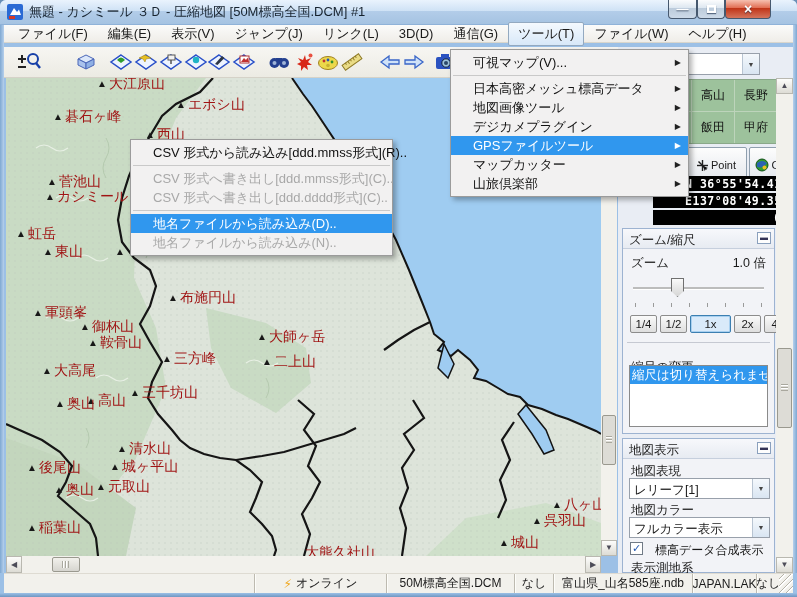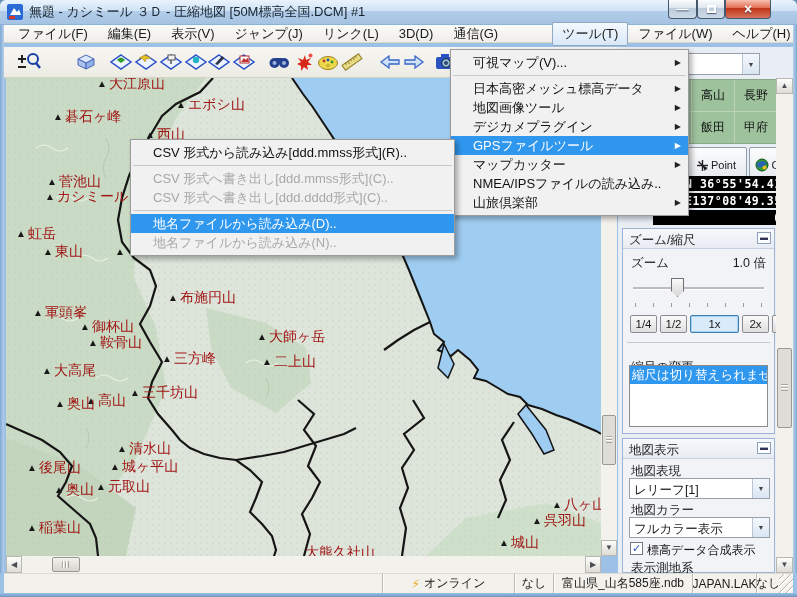--- a/index.html
+++ b/index.html
@@ -17,21 +17,21 @@
     background:linear-gradient(#fbfcfd,#dce6f0 45%,#bccbdb 46%,#cddae8);display:flex;align-items:center;justify-content:center;}
   #btn-min{left:668px;width:29px;} #btn-max{left:697px;width:28px;}
   #btn-close{left:725px;width:46px;background:linear-gradient(#f6c0b0,#e06b50 45%,#c03418 46%,#d4745c);}
   .capbtn .g{color:#fff;font-size:12px;font-weight:bold;text-shadow:0 1px 1px rgba(20,40,70,.7);line-height:10px;}
   #btn-max .gbox{width:9px;height:8px;border:2px solid #fff;box-shadow:0 1px 1px rgba(20,40,70,.6);}
 
   
   #menubar{left:4px;top:25px;width:789px;height:18px;background:linear-gradient(#fbfbfa,#efede8);
     border-bottom:1px solid #d9d6cc;display:flex;align-items:center;padding-left:4px;font-size:13px;}
   .mbitem{padding:2px 9px;border:1px solid transparent;border-radius:2px;white-space:nowrap;}
-  .mbitem.active{border-color:#93a9c0;background:linear-gradient(#f4f9fe,#d8e8f8);margin-left:44px;}
+  .mbitem.active{border-color:#93a9c0;background:linear-gradient(#f4f9fe,#d8e8f8);}
 
   
   #toolbar{left:4px;top:47px;width:789px;height:31px;background:linear-gradient(#f7f6f2,#ecebe3);
     border-bottom:1px solid #d5d2c8;}
   .tbico{position:absolute;top:3px;width:24px;height:24px;}
   .tbico svg{width:24px;height:24px;}
 
   
   #map{left:6px;top:78px;width:595px;height:478px;background:#dde4da;overflow:hidden;cursor:crosshair;}
   .mlabel{position:absolute;white-space:nowrap;font-size:14px;color:#a01414;display:flex;align-items:flex-start;line-height:15px;}
@@ -74,21 +74,21 @@
   .sbtn2.on{border-color:#3c7fb1;background:#d9eafa;box-shadow:inset 0 0 0 1px #a8d0f0;}
   #scalelist{position:absolute;left:6px;right:6px;top:136px;bottom:6px;background:#fff;border:1px solid #8a8a8a;overflow:hidden;}
   #scalemsg{height:18px;background:#3097ee;color:#fff;font-size:12.5px;padding:1px 2px;white-space:nowrap;}
   .cbx{position:absolute;left:7px;width:13px;height:13px;border:1px solid #707a86;background:#fff;
     font-size:11px;line-height:11px;text-align:center;color:#2257b0;font-weight:bold;}
 
   
   .menu{position:absolute;background:#f2f1f1;border:1px solid #9b9b9b;box-shadow:3px 3px 5px rgba(0,0,0,.3);
     padding:3px 0;font-size:13px;z-index:50;}
   #tools-menu{left:450px;top:49px;width:239px;}
-  #gps-submenu{left:130px;top:139px;width:325px;z-index:60;}
+  #gps-submenu{left:130px;top:139px;width:263px;z-index:60;}
   .mitem{position:relative;height:19px;line-height:19px;padding:0 24px 0 22px;white-space:nowrap;color:#111;}
   .mitem .marr{position:absolute;right:7px;top:0;font-size:8px;color:#222;}
   .mitem.dis{color:#a8a8a8;}
   .mitem.sel{background:#3097ee;color:#fff;}
   .mitem.sel .marr{color:#fff;}
   .msep{border-top:1px solid #c9c9c9;margin:3px 2px;}
 
   
   #statusbar{left:4px;top:573px;width:789px;height:20px;background:#f2f1ec;border-top:1px solid #dedbd2;
     display:flex;align-items:stretch;font-size:12px;}
@@ -476,21 +476,21 @@
       </div>
       <div class="plabel" style="top:26px;">ズーム</div>
       <div class="plabel" style="left:auto;right:8px;top:26px;">1.0 倍</div>
       <div style="position:absolute;left:10px;right:10px;top:58px;height:3px;background:#bcbcbc;border-bottom:1px solid #fff;"></div>
       <div style="position:absolute;left:48px;top:49px;width:13px;height:19px;background:linear-gradient(#fafafa,#d6d6d6);border:1px solid #707070;clip-path:polygon(0 0,100% 0,100% 68%,50% 100%,0 68%);"></div>
       <div style="position:absolute;left:12px;right:12px;top:74px;height:4px;background:repeating-linear-gradient(90deg,#9a9a9a 0 1px,transparent 1px 18px);"></div>
       <div style="position:absolute;left:7px;top:86px;display:flex;gap:3px;">
 
       <div class="sbtn2" style="width:27px;">1/4</div>
           <div class="sbtn2" style="width:27px;">1/2</div>
-          <div class="sbtn2 on" style="width:49px;">1x</div>
+          <div class="sbtn2 on" style="width:41px;">1x</div>
           <div class="sbtn2" style="width:27px;">2x</div>
           <div class="sbtn2" style="width:27px;">4x</div>
         </div>
       <div style="position:absolute;left:4px;right:4px;top:113px;border-top:1px solid #c6c9d2;"></div>
       <div class="plabel" style="top:130px;">縮尺の変更</div>
       <div id="scalelist">
         <div id="scalemsg">縮尺は切り替えられません</div>
       </div>
     </div>
 
@@ -503,21 +503,21 @@
       <div class="combo" style="position:absolute;left:6px;top:39px;width:141px;height:21px;">
         <span class="cval">レリーフ[1]</span>
         <span class="carr">▼</span>
       </div>
       <div class="plabel" style="top:63px;">地図カラー</div>
       <div class="combo" style="position:absolute;left:6px;top:78px;width:141px;height:21px;">
         <span class="cval">フルカラー表示</span>
         <span class="carr">▼</span>
       </div>
       <div class="cbx" style="top:103px;">✓</div>
-      <div class="plabel" style="left:24px;top:103px;font-size:12px;">標高データ合成表示</div>
+      <div class="plabel" style="left:32px;top:103px;font-size:12px;">標高データ合成表示</div>
       <div class="plabel" style="top:121px;">表示測地系</div>
     </div>
 
     <div class="sbar" style="position:absolute;left:158px;top:31px;width:17px;height:495px;">
       <div class="sbtn" style="left:0;top:0;width:17px;height:16px;">▲</div>
       <div class="sbtn" style="left:0;bottom:0;width:17px;height:16px;">▼</div>
       <div class="sthumb" style="left:1px;top:270px;width:15px;height:80px;">
           <span class="grip3v"></span>
         </div>
     </div>
@@ -543,24 +543,20 @@
         <span class="marr">▶</span>
       </div>
       <div class="mitem sel">
         <span class="mtxt">GPSファイルツール</span>
         <span class="marr">▶</span>
       </div>
       <div class="mitem">
         <span class="mtxt">マップカッター</span>
         <span class="marr">▶</span>
       </div>
-      <div class="mitem noarr">
-        <span class="mtxt">NMEA/IPSファイルの読み込み..</span>
-        
-      </div>
       <div class="mitem">
         <span class="mtxt">山旅倶楽部</span>
         <span class="marr">▶</span>
       </div>
     </div>
 
   <div id="gps-submenu" class="menu">
 
   <div class="mitem noarr">
         <span class="mtxt">CSV 形式から読み込み[ddd.mmss形式](R)..</span>
@@ -585,20 +581,21 @@
         
       </div>
     </div>
 
   <div id="statusbar" class="abs">
     <div class="stseg"></div>
     <div class="stseg" style="width:132px;">
       <span class="bolt">⚡</span>
       <span>オンライン</span>
     </div>
+    <div class="stseg" style="width:128px;">50M標高全国.DCM</div>
     <div class="stseg" style="width:39px;">なし</div>
     <div class="stseg" style="width:139px;">富山県_山名585座.ndb</div>
     <div class="stseg" style="width:64px;">JAPAN.LAK</div>
     <div class="stseg" style="width:23px;">なし</div>
     <div class="stseg" id="stgrip"></div>
   </div>
 
   <div class="abs frameL"></div>
   <div class="abs frameR"></div>
   <div class="abs frameB"></div>

